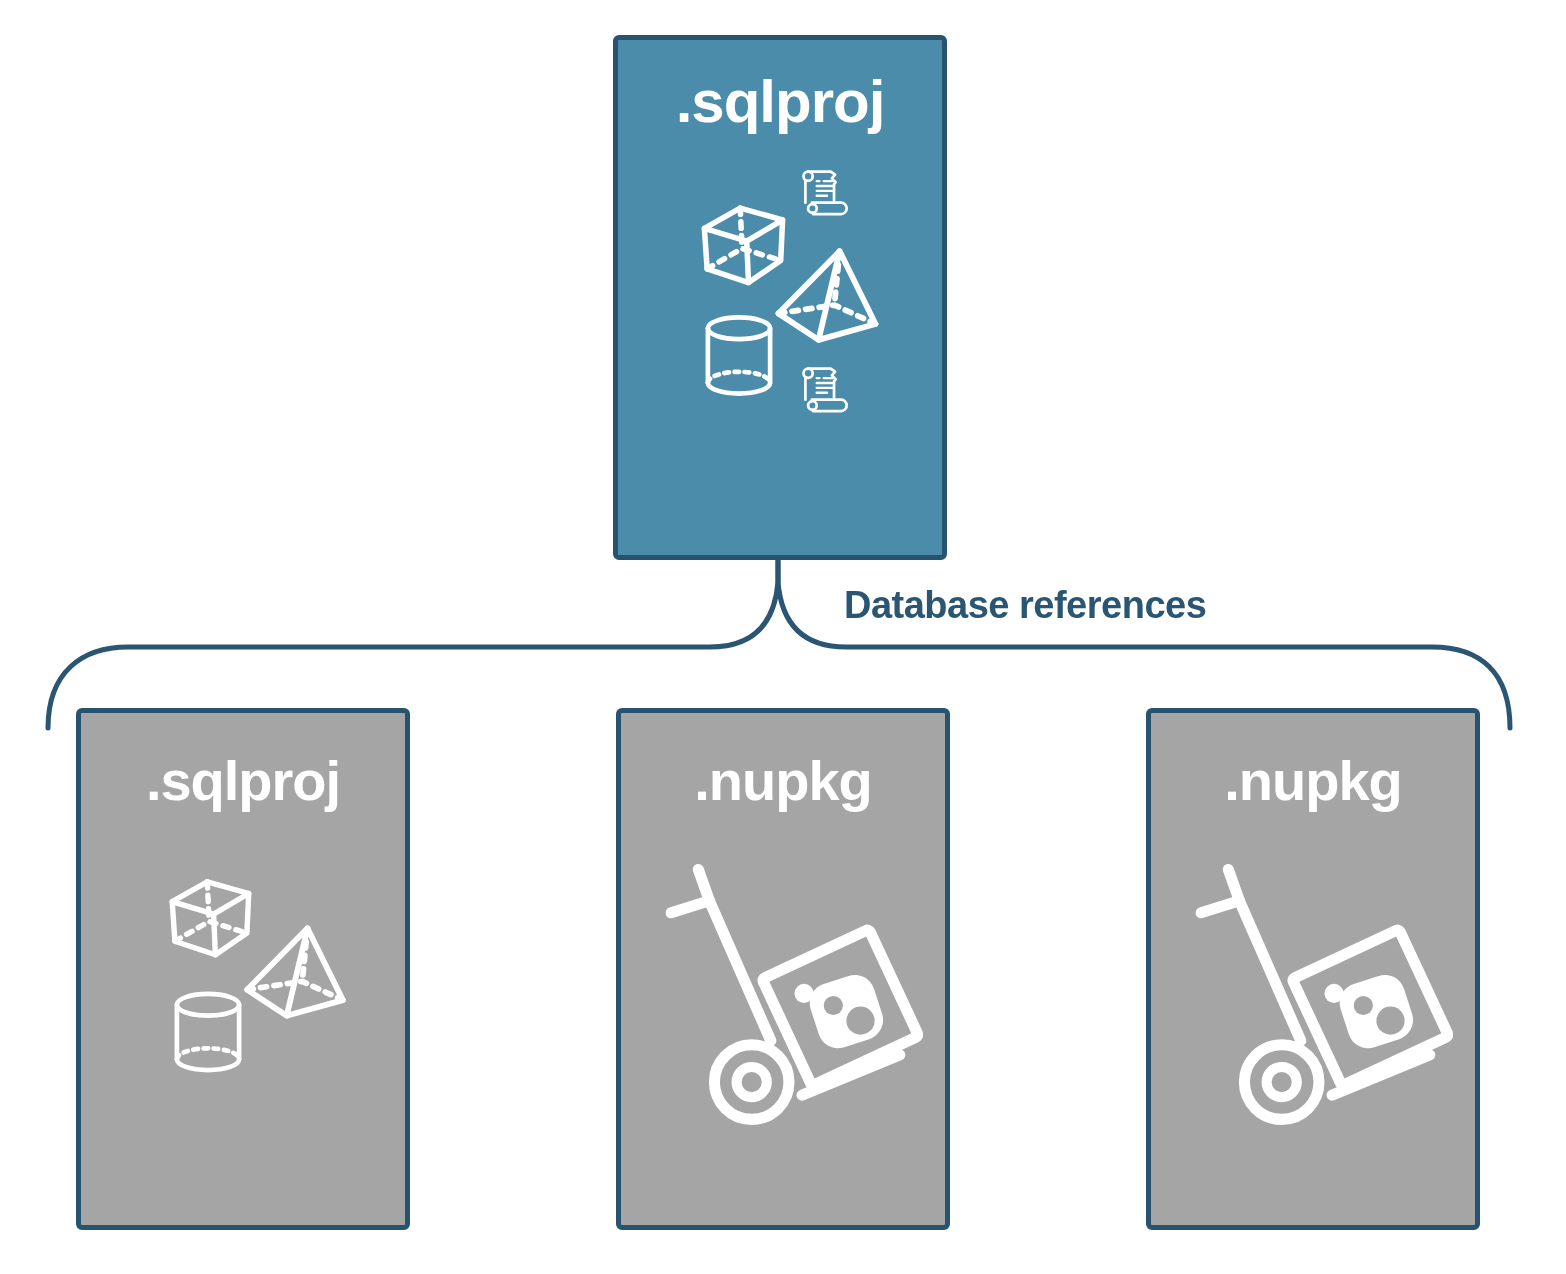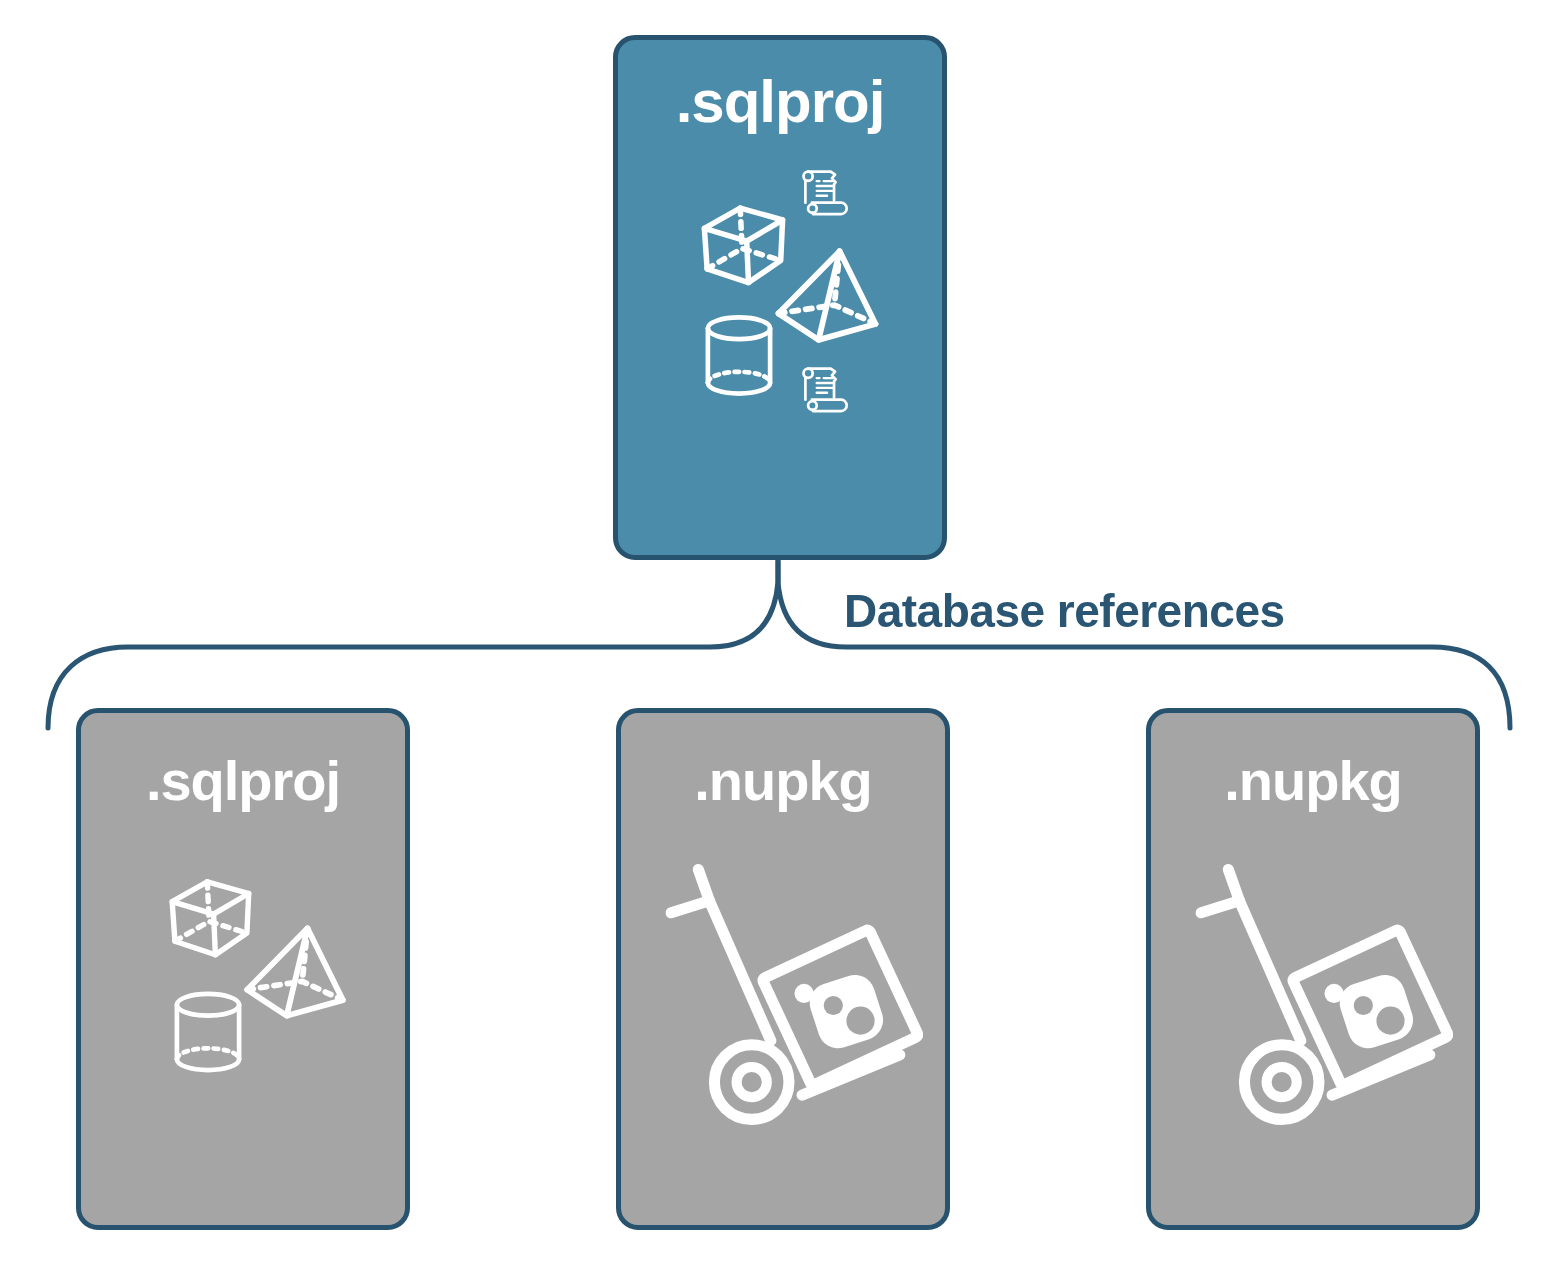--- a/index.html
+++ b/index.html
@@ -7,21 +7,21 @@
     position:relative;
     width:1566px;height:1274px;
     background:var(--canvas-bg,#ffffff);
     font-family:"Liberation Sans",sans-serif;
     overflow:hidden;
   }
   .node{
     position:absolute;
     box-sizing:border-box;
     border:5px solid var(--node-border,#27536f);
-    border-radius:22px;
+    border-radius:6px;
   }
   .node-root{
     left:613px;top:35px;width:334px;height:525px;
     background:var(--root-fill,#4a8caa);
   }
   .node-child{
     top:708px;width:334px;height:522px;
     background:var(--child-fill,#a5a5a5);
   }
   .node-child.c0{left:76px;}
@@ -42,21 +42,21 @@
   }
   .connector path{
     fill:none;
     stroke:var(--connector,#2a5674);
     stroke-width:5;
     stroke-linecap:round;
   }
   .edge-label{
     position:absolute;
     left:844px;top:584px;
-    font-size:46px;
+    font-size:38px;
     font-weight:700;
     letter-spacing:-0.5px;
     color:var(--connector,#2a5674);
     white-space:nowrap;
   }
   .defs{position:absolute;width:0;height:0;overflow:hidden;}
   .sym-stroke{fill:none;stroke:currentColor;stroke-linecap:round;stroke-linejoin:round;}
   .hole{fill:var(--child-fill,#a5a5a5);stroke:none;}
 </style>
 </head>

